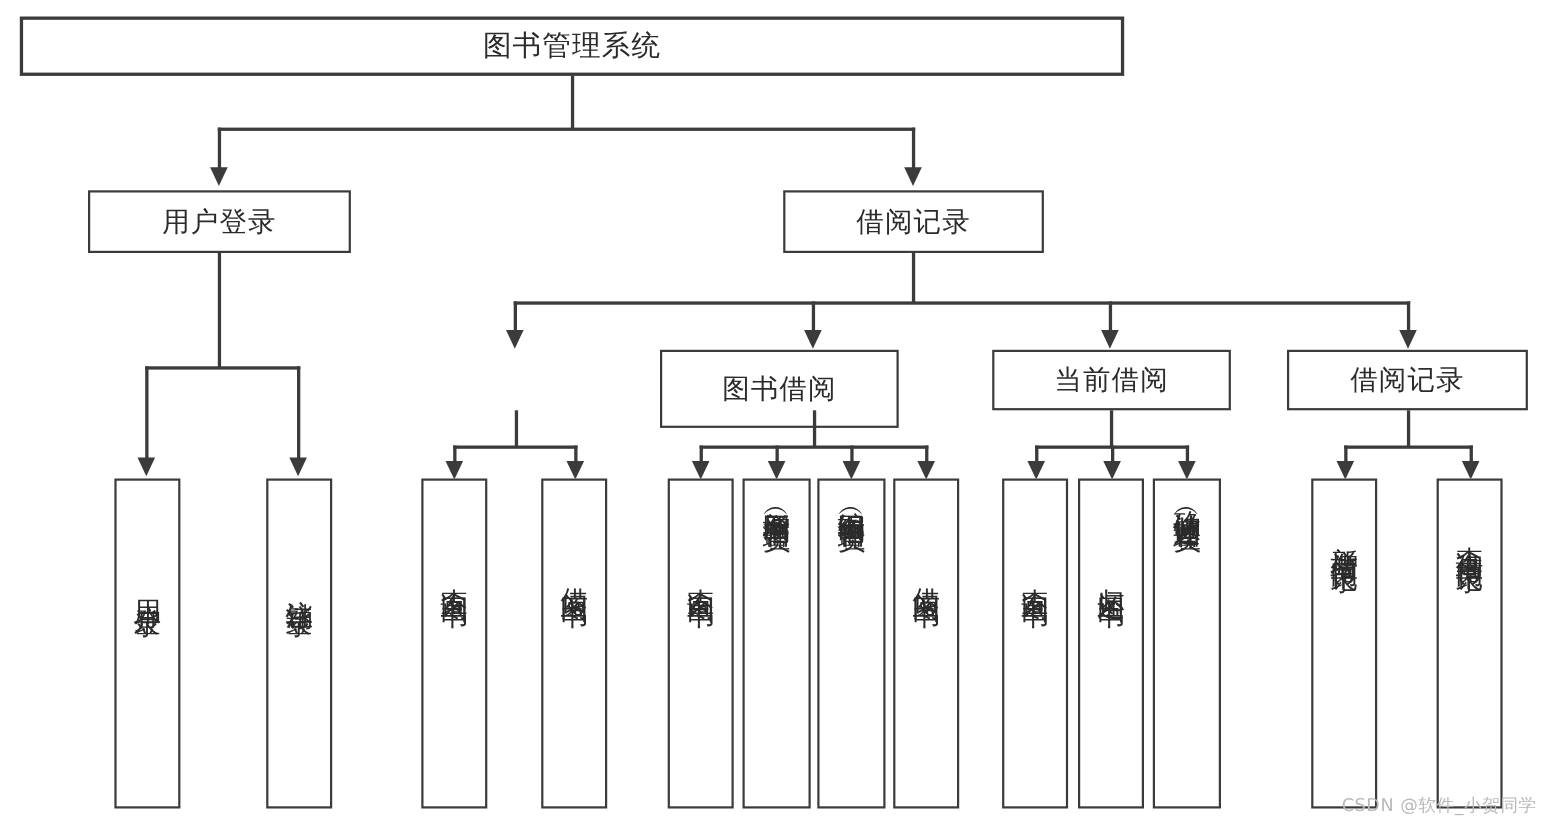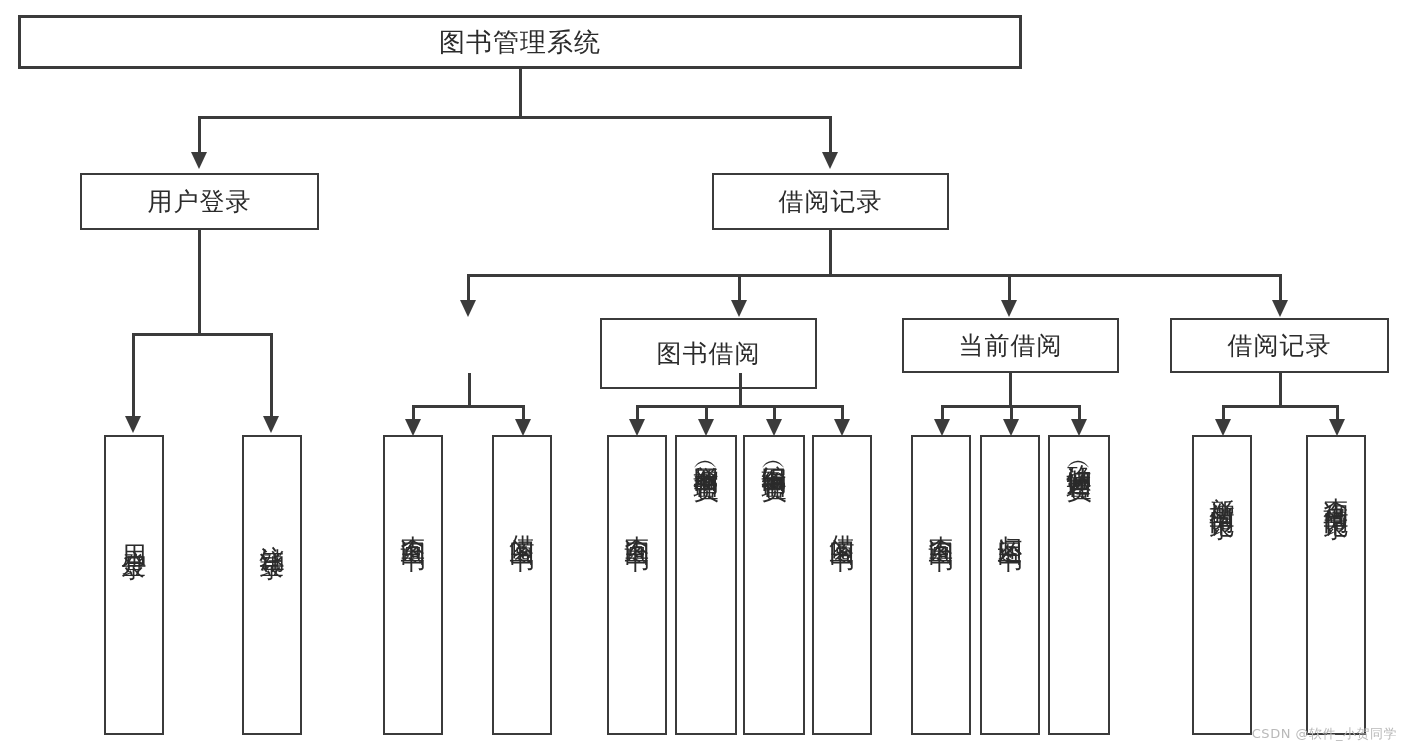--- a/index.html
+++ b/index.html
@@ -76,21 +76,21 @@
     height: 0;
     border-left: 8px solid transparent;
     border-right: 8px solid transparent;
     border-top: 17px solid #3b3b3b;
   }
 
   .watermark {
     position: absolute;
     right: 8px;
     bottom: 4px;
-    font-size: 13px;
+    font-size: 16px;
     color: #b9b9b9;
     letter-spacing: 0.5px;
     white-space: nowrap;
     font-family: "DejaVu Sans", "Liberation Sans", sans-serif;
     text-align: center;
   }
 </style>
 </head>
 <body>
 

